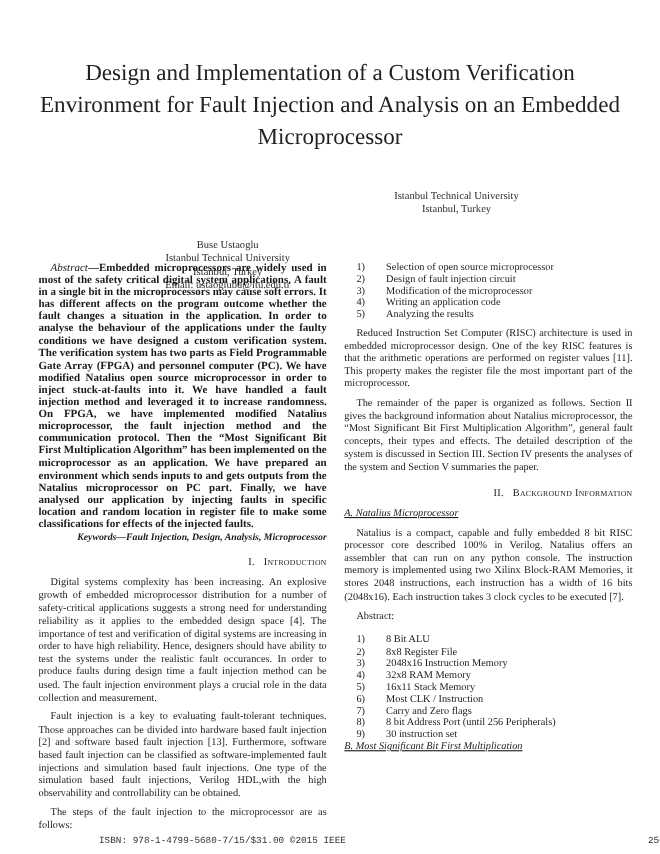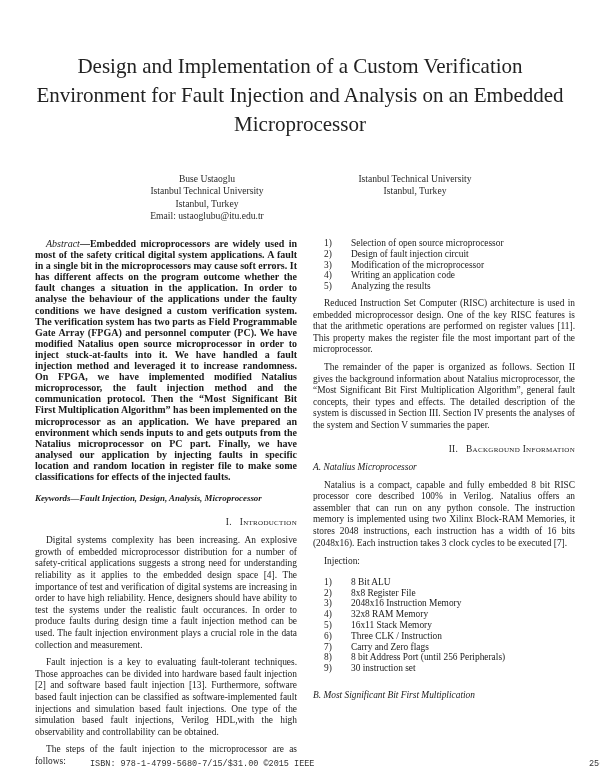--- a/index.html
+++ b/index.html
@@ -2,32 +2,32 @@
 <html><head>
 <meta charset="utf-8">
 <style>
   html, body { margin:0; padding:0; background:#ffffff; }
   body { width:600px; height:776px; position:relative; overflow:hidden;
          font-family:"Liberation Serif", "DejaVu Serif", serif; color:#1a1a1a; }
   .title { position:absolute; left:30px; top:52px; width:540px; text-align:center;
            font-size:21px; line-height:29px; color:#222; }
   .author { position:absolute; top:173px; width:220px; text-align:center;
             font-size:9.6px; line-height:12.4px; color:#2a2a2a; }
-  .author.a1 { left:97px; }
+  .author.a1 { left:97px;margin-top:44px; }
   .author.a2 { left:305px; }
   .col { position:absolute; width:262px; font-size:9.4px; line-height:11.6px; }
   .col.left { left:35px; top:238px; }
   .col.right { left:313px; top:238px; }
   p { margin:0; text-align:justify; text-indent:11px; }
   .abstract p { font-weight:bold; font-size:10px; line-height:11.1px; }
   .abstract .lbl { font-style:italic; font-weight:normal; }
-  .keywords { font-weight:bold; font-style:italic; font-size:8.9px; text-align:left; margin-top:11px; }
+  .keywords { font-weight:bold; font-style:italic; font-size:8.9px; text-align:right; margin-top:1px; }
   .sec-head { text-align:right; font-size:9.4px; margin:12px 0 7px 0; letter-spacing:0.3px; }
   .sec-head .sc { font-variant:small-caps; }
-  .subsec { font-style:italic; margin:5px 0 6px 0; }
+  .subsec { font-style:italic; margin:5px 0 6px 0;text-decoration:underline; }
   .gap { height:6px; }
   ol.enum { list-style:none; margin:0 0 0 0; padding:0 0 0 11px; }
   ol.enum li { display:flex; line-height:10.8px; }
   ol.enum li .n { width:27px; flex:none; }
   .features-label { text-indent:11px; margin:7px 0 9px 0; }
   .footer { position:absolute; top:759px; font-family:Liberation Mono, monospace; font-size:8.5px; color:#333;padding-left:48px; }
   .footer.left { left:42px; }
   .footer.right { left:541px; }
 </style>
 </head>
@@ -88,21 +88,21 @@
   <div class="gap"></div>
   <p>Reduced Instruction Set Computer (RISC) architecture is used in embedded microprocessor design. One of the key RISC features is that the arithmetic operations are performed on register values [11]. This property makes the register file the most important part of the microprocessor.</p>
   <div class="gap"></div>
   <p>The remainder of the paper is organized as follows. Section II gives the background information about Natalius microprocessor, the “Most Significant Bit First Multiplication Algorithm”, general fault concepts, their types and effects. The detailed description of the system is discussed in Section III. Section IV presents the analyses of the system and Section V summaries the paper.</p>
 
   <div class="sec-head">
     <span>II.</span>&nbsp;&nbsp;&nbsp;<span class="sc">Background Information</span>
   </div>
   <div class="subsec">A. Natalius Microprocessor</div>
   <p>Natalius is a compact, capable and fully embedded 8 bit RISC processor core described 100% in Verilog. Natalius offers an assembler that can run on any python console. The instruction memory is implemented using two Xilinx Block-RAM Memories, it stores 2048 instructions, each instruction has a width of 16 bits (2048x16). Each instruction takes 3 clock cycles to be executed [7].</p>
-  <div class="features-label">Injection:</div>
+  <div class="features-label">Abstract:</div>
   <ol class="enum">
     <li>
         <span class="n">1)</span>
         <span>8 Bit ALU</span>
       </li>
     <li>
         <span class="n">2)</span>
         <span>8x8 Register File</span>
       </li>
     <li>
@@ -112,32 +112,32 @@
     <li>
         <span class="n">4)</span>
         <span>32x8 RAM Memory</span>
       </li>
     <li>
         <span class="n">5)</span>
         <span>16x11 Stack Memory</span>
       </li>
     <li>
         <span class="n">6)</span>
-        <span>Three CLK / Instruction</span>
+        <span>Most CLK / Instruction</span>
       </li>
     <li>
         <span class="n">7)</span>
         <span>Carry and Zero flags</span>
       </li>
     <li>
         <span class="n">8)</span>
         <span>8 bit Address Port (until 256 Peripherals)</span>
       </li>
     <li>
         <span class="n">9)</span>
         <span>30 instruction set</span>
       </li>
   </ol>
-  <div class="subsec" style="margin-top:16px;">B. Most Significant Bit First Multiplication</div>
+  <div class="subsec" style="margin-top:0;">B. Most Significant Bit First Multiplication</div>
 </div>
 
 <div class="footer left">ISBN: 978-1-4799-5680-7/15/$31.00 ©2015 IEEE</div>
 <div class="footer right">256</div>
 
 </body></html>

